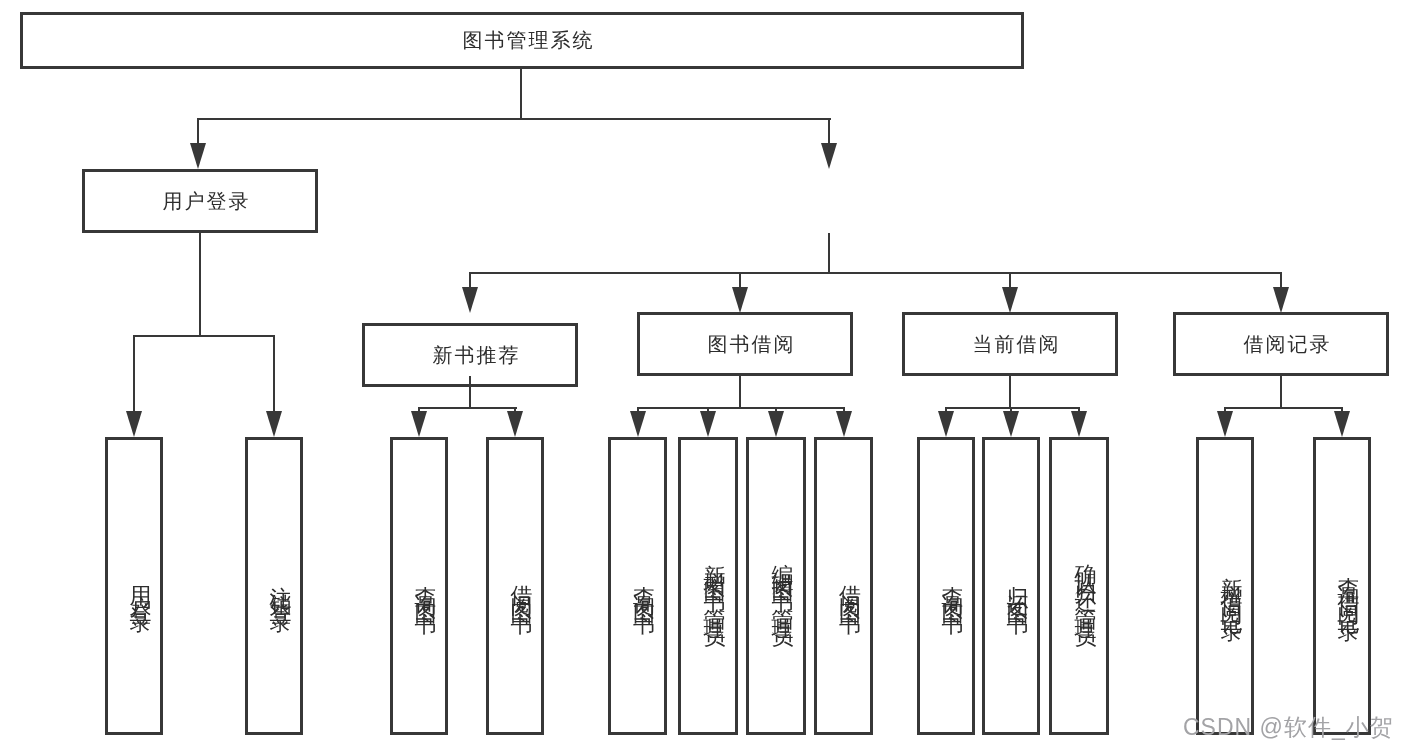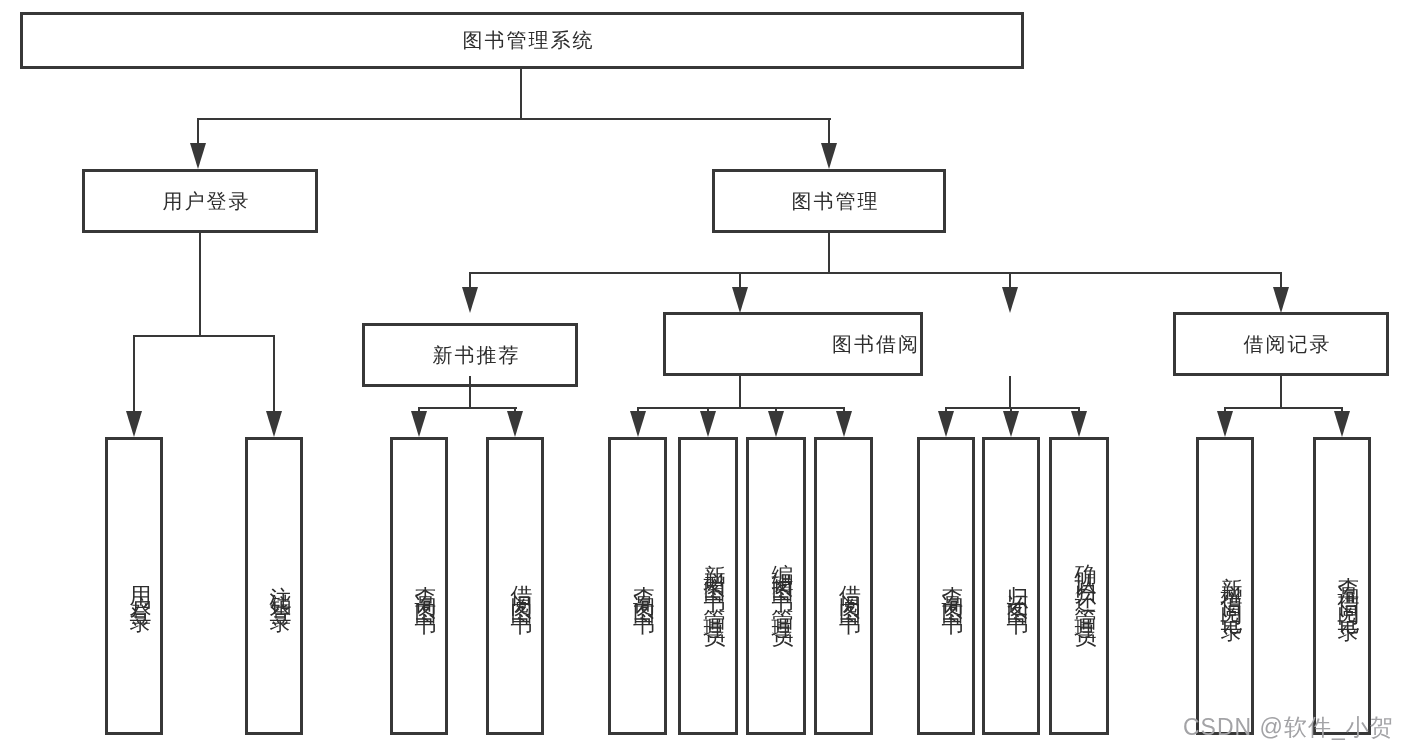--- a/index.html
+++ b/index.html
@@ -70,23 +70,20 @@
   <div class="vline" style="left:520px; top:69px; height:49px;"></div>
   <div class="hline" style="left:197px; top:118px; width:634px;"></div>
   <div class="vline" style="left:197px; top:118px; height:27px;"></div>
   <div class="arrow" style="left:190px; top:143px;"></div>
   <div class="vline" style="left:828px; top:118px; height:27px;"></div>
   <div class="arrow" style="left:821px; top:143px;"></div>
 
   <div class="box" style="left:82px; top:169px; width:236px; height:64px;">
     <span>用户登录</span>
   </div>
-  <div class="box" style="left:712px; top:169px; width:234px; height:64px;">
-    <span>图书管理</span>
-  </div>
 
   <div class="vline" style="left:199px; top:233px; height:102px;"></div>
   <div class="hline" style="left:133px; top:335px; width:142px;"></div>
   <div class="vline" style="left:133px; top:335px; height:76px;"></div>
   <div class="arrow" style="left:126px; top:411px;"></div>
   <div class="vline" style="left:273px; top:335px; height:76px;"></div>
   <div class="arrow" style="left:266px; top:411px;"></div>
 
   <div class="vline" style="left:828px; top:233px; height:39px;"></div>
   <div class="hline" style="left:469px; top:272px; width:813px;"></div>
@@ -95,22 +92,25 @@
   <div class="vline" style="left:739px; top:272px; height:17px;"></div>
   <div class="arrow" style="left:732px; top:287px;"></div>
   <div class="vline" style="left:1009px; top:272px; height:17px;"></div>
   <div class="arrow" style="left:1002px; top:287px;"></div>
   <div class="vline" style="left:1280px; top:272px; height:17px;"></div>
   <div class="arrow" style="left:1273px; top:287px;"></div>
 
   <div class="box" style="left:362px; top:312px; width:216px; height:64px;margin-top:11px;">
     <span>新书推荐</span>
   </div>
-  <div class="box" style="left:663px; top:312px; width:260px; height:64px;justify-content:flex-end;">
+  <div class="box" style="left:637px; top:312px; width:216px; height:64px;">
     <span>图书借阅</span>
+  </div>
+  <div class="box" style="left:902px; top:312px; width:216px; height:64px;">
+    <span>当前借阅</span>
   </div>
   <div class="box" style="left:1173px; top:312px; width:216px; height:64px;">
     <span>借阅记录</span>
   </div>
 
   <div class="vline" style="left:469px; top:376px; height:31px;"></div>
   <div class="hline" style="left:418px; top:407px; width:99px;"></div>
   <div class="vline" style="left:418px; top:407px; height:6px;"></div>
   <div class="arrow" style="left:411px; top:411px;"></div>
   <div class="vline" style="left:514px; top:407px; height:6px;"></div>

